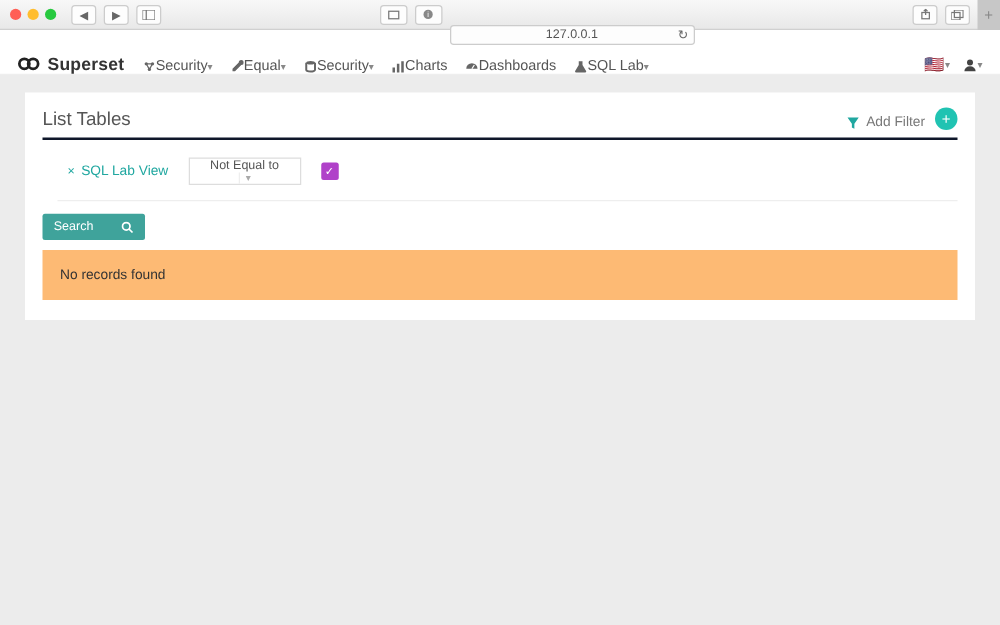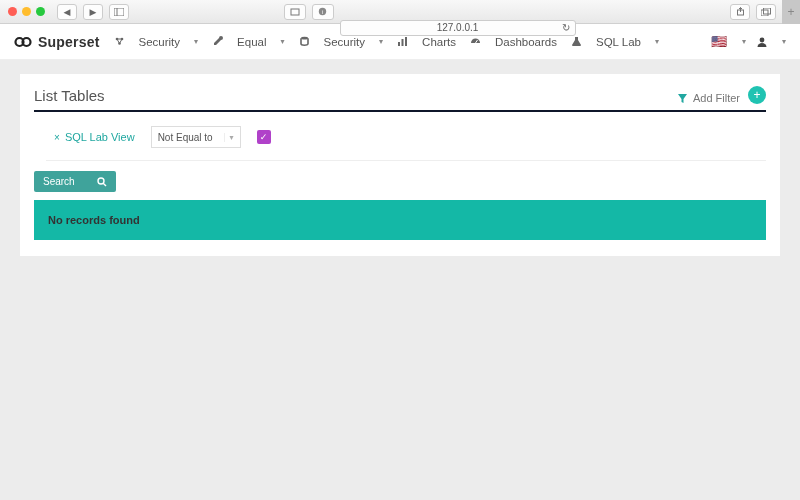--- a/index.html
+++ b/index.html
@@ -6,57 +6,57 @@
   body { font-family: -apple-system, "Helvetica Neue", Helvetica, Arial, sans-serif; font-size: 12px; color: #333; background: #ececec; width: 800px; height: 500px; overflow: hidden; }
 
   
   .browser-chrome { height: 24px; background: linear-gradient(#f8f8f8,#e8e8e8); border-bottom: 1px solid #d0d0d0; display: flex; align-items: center; padding: 0 8px; gap: 6px; }
   .traffic { display: flex; gap: 5px; margin-right: 6px; }
   .traffic span { width: 9px; height: 9px; border-radius: 50%; display: inline-block; }
   .tl-red { background:#ff5f56; } .tl-yellow{background:#ffbd2e;} .tl-green{background:#27c93f;}
   .chrome-btn { width: 20px; height: 16px; border:1px solid #ccc; border-radius:3px; background:#fdfdfd; display:flex; align-items:center; justify-content:center; font-size:9px; color:#666; cursor:pointer; }
   .chrome-center { flex:1; display:flex; justify-content:center; align-items:center; gap:6px; margin: 0 40px; }
   .chrome-center .chrome-btn { width: 22px; }
-  .address { width: 236px; height:16px; border:1px solid #ccc; border-radius:3px; background:#fdfdfd; font-size:10px; color:#555; display:flex; align-items:center; justify-content:center; position:relative;margin-top:32px; }
+  .address { width: 196px; height:16px; border:1px solid #ccc; border-radius:3px; background:#fdfdfd; font-size:10px; color:#555; display:flex; align-items:center; justify-content:center; position:relative;margin-top:32px; }
   .address .reload { position:absolute; right:4px; font-size:10px; color:#666; }
   .chrome-right { display:flex; gap:6px; }
   .plus-tab { width:18px; height:24px; background:#c7c7c7; color:#888; display:flex; align-items:center; justify-content:center; margin:-0px -8px -0px 0; font-size:12px; cursor:pointer; }
 
   
-  .topnav { background:#fff; height:36px; border-bottom:1px solid #eee; display:flex; align-items:center; padding:0 14px; gap:14px; font-size:11.5px; color:#333; }
+  .topnav { background:#fff; height:36px; border-bottom:1px solid #eee; display:flex; align-items:flex-end; padding:0 14px; gap:14px; font-size:11.5px; color:#333; }
   .brand { display:flex; align-items:center; gap:6px; font-weight:700; font-size:14px; letter-spacing:.2px; cursor:pointer; }
   .brand-logo { font-size:15px; }
-  .nav-item { display:flex; align-items:center; gap:14px; cursor:pointer; color:#555; }
+  .nav-item { display:flex; align-items:center; gap:0; cursor:pointer; color:#555; }
   .caret { font-size:8px; color:#888; }
   .nav-right { margin-left:auto; display:flex; align-items:center; gap:10px; }
   .flag { font-size:13px; }
 
   
   .page { padding:14px 20px; }
   .panel { background:#fff; padding:10px 14px 16px; }
   .panel-head { display:flex; align-items:center; border-bottom:2px solid #0f172a; padding:2px 0 6px; }
   .panel-title { font-size:15px; font-weight:400; color:#555; }
   .panel-actions { margin-left:auto; display:flex; align-items:flex-end; gap:8px; }
   .add-filter { color:#777; font-size:11px; display:flex; align-items:center; gap:5px; cursor:pointer; }
   .filter-icon { color:#20a7a0; font-size:12px; }
   .plus-btn { width:18px; height:18px; border-radius:50%; background:#20c3b2; color:#fff; display:flex; align-items:center; justify-content:center; font-size:12px; cursor:pointer; }
 
   .filter-row { display:flex; align-items:center; gap:16px; padding:14px 8px 12px; border-bottom:1px solid #eee;margin-left:12px; }
   .chip { color:#20a7a0; font-size:11px; cursor:pointer; }
   .chip .x { font-size:10px; margin-right:2px; }
-  .select { width:90px; height:22px; border:1px solid #ddd; background:#fff; font-size:10px; color:#555; padding:0 6px; display:flex; align-items:center; justify-content:space-between; cursor:pointer; }
+  .select { width:90px; height:22px; border:1px solid #ddd; background:#fff; font-size:10px; color:#555; padding:0 6px; display:flex; align-items:center; justify-content:space-between; cursor:pointer;flex-direction:column; }
   .select .sv { flex:1; }
   .select .sd { border-left:1px solid #eee; padding-left:5px; color:#aaa; font-size:8px; }
   .checkbox { width:14px; height:14px; background:#b041c9; border-radius:2px; display:flex; align-items:center; justify-content:center; color:#fff; font-size:9px; cursor:pointer; }
 
   .search-row { padding:10px 0 8px; }
   .search-btn { background:#3fa39b; color:#fff; border:none; border-radius:2px; font-size:10px; padding:5px 9px; display:inline-flex; align-items:center; gap:22px; cursor:pointer; }
   .search-btn .mg { font-size:10px; }
 
-  .results { background:#14b8a6; padding:14px 14px; font-size:11px; font-weight:700; color:#333; }
+  .results { background:#fdba74; padding:14px 14px; font-size:11px; font-weight:400; color:#333; }
 
   svg { display:block; }
 </style>
 </head>
 <body>
 
 <div class="browser-chrome">
   <div class="traffic">
     <span class="tl-red"></span>
     <span class="tl-yellow"></span>

